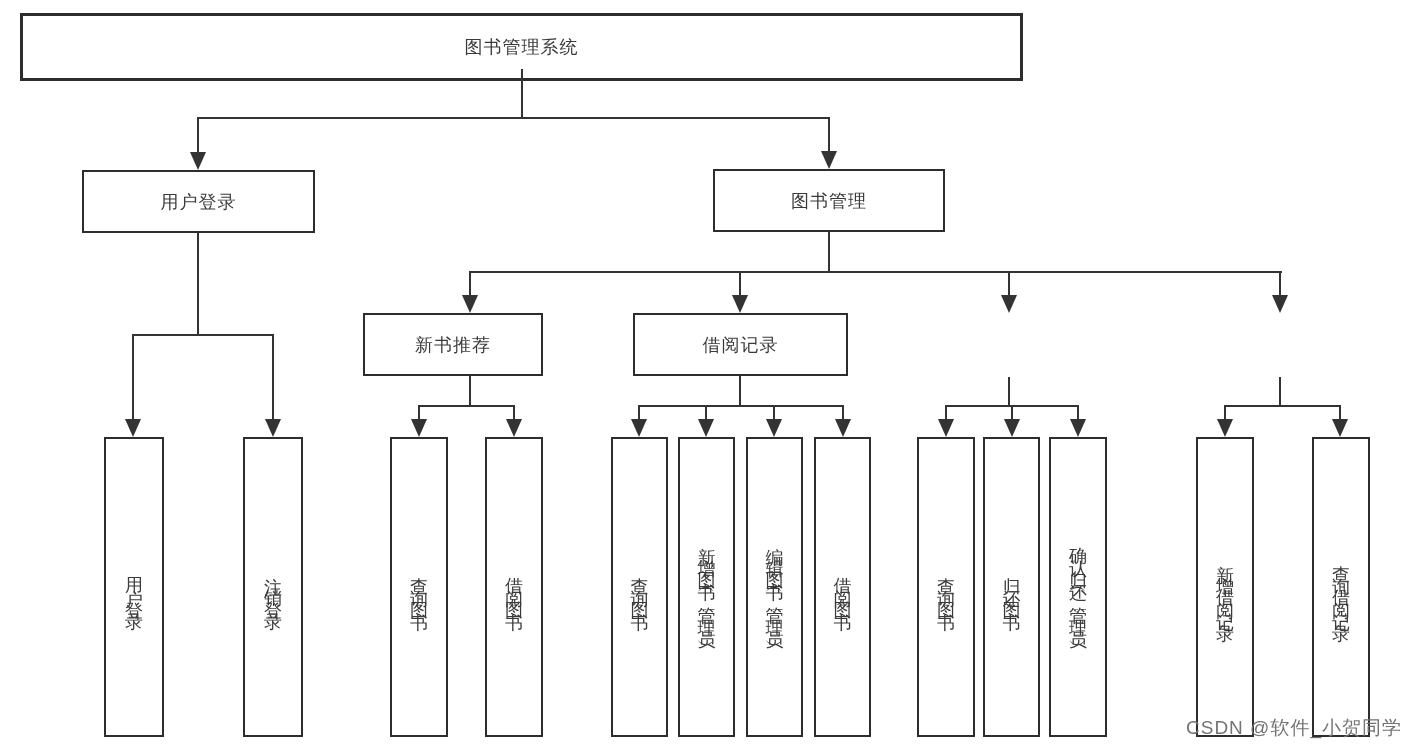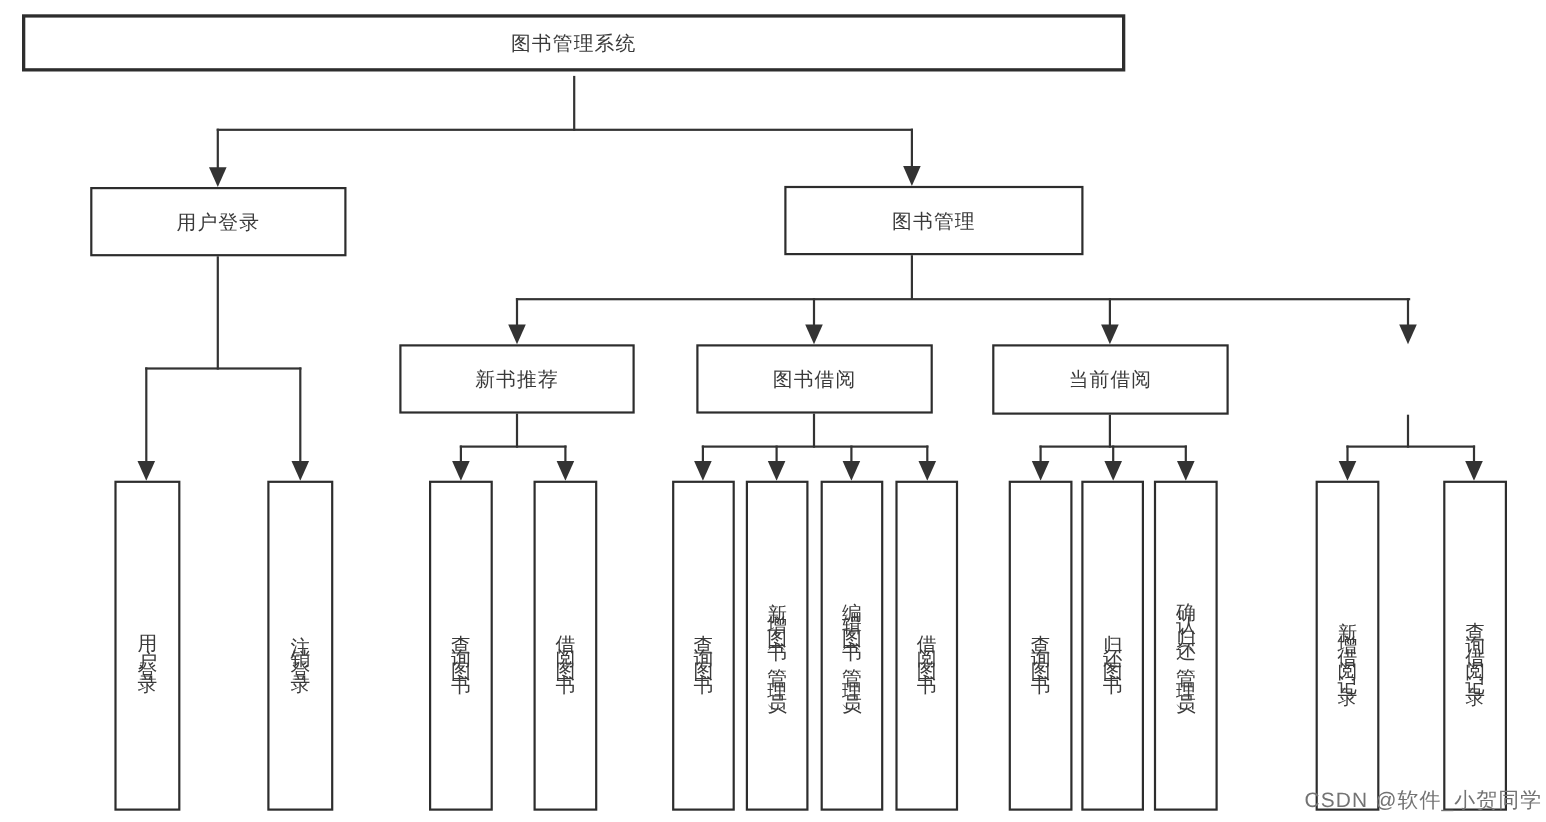--- a/index.html
+++ b/index.html
@@ -49,35 +49,35 @@
     letter-spacing: 1px;
     z-index: 6;
     white-space: nowrap;
   }
 </style>
 </head>
 <body>
 
 <div class="canvas">
 
-  <div class="node root-node" style="left:20px; top:13px; width:1003px; height:52px;">
+  <div class="node root-node" style="left:20px; top:13px; width:1003px; height:68px;">
     <span>图书管理系统</span>
   </div>
 
   <div class="line" style="left:521px; top:69px; width:2px; height:50px;"></div>
   <div class="line" style="left:197px; top:117px; width:633px; height:2px;"></div>
   <div class="line" style="left:197px; top:117px; width:2px; height:38px;"></div>
   <div class="arrow" style="left:190px; top:152px;"></div>
   <div class="line" style="left:828px; top:117px; width:2px; height:38px;"></div>
   <div class="arrow" style="left:821px; top:151px;"></div>
 
   <div class="node" style="left:82px; top:170px; width:233px; height:63px;">
     <span>用户登录</span>
   </div>
-  <div class="node" style="left:713px; top:169px; width:272px; height:63px;">
+  <div class="node" style="left:713px; top:169px; width:232px; height:63px;">
     <span>图书管理</span>
   </div>
 
   <div class="line" style="left:197px; top:233px; width:2px; height:103px;"></div>
   <div class="line" style="left:132px; top:334px; width:142px; height:2px;"></div>
   <div class="line" style="left:132px; top:334px; width:2px; height:86px;"></div>
   <div class="arrow" style="left:125px; top:419px;"></div>
   <div class="line" style="left:272px; top:334px; width:2px; height:86px;"></div>
   <div class="arrow" style="left:265px; top:419px;"></div>
 
@@ -85,28 +85,25 @@
   <div class="line" style="left:469px; top:271px; width:813px; height:2px;"></div>
   <div class="line" style="left:469px; top:271px; width:2px; height:26px;"></div>
   <div class="arrow" style="left:462px; top:295px;"></div>
   <div class="line" style="left:739px; top:271px; width:2px; height:26px;"></div>
   <div class="arrow" style="left:732px; top:295px;"></div>
   <div class="line" style="left:1008px; top:271px; width:2px; height:26px;"></div>
   <div class="arrow" style="left:1001px; top:295px;"></div>
   <div class="line" style="left:1279px; top:271px; width:2px; height:26px;"></div>
   <div class="arrow" style="left:1272px; top:295px;"></div>
 
-  <div class="node" style="left:363px; top:313px; width:214px; height:63px;">
+  <div class="node" style="left:363px; top:313px; width:180px; height:63px;">
     <span>新书推荐</span>
   </div>
   <div class="node" style="left:633px; top:313px; width:215px; height:63px;">
-    <span>图书借阅</span>
-  </div>
-  <div class="node" style="left:902px; top:313px; width:215px; height:64px;">
-    <span>当前借阅</span>
+    <span>借阅记录</span>
   </div>
 
   <div class="line" style="left:469px; top:376px; width:2px; height:31px;"></div>
   <div class="line" style="left:418px; top:405px; width:97px; height:2px;"></div>
   <div class="line" style="left:418px; top:405px; width:2px; height:15px;"></div>
   <div class="arrow" style="left:411px; top:419px;"></div>
   <div class="line" style="left:513px; top:405px; width:2px; height:15px;"></div>
   <div class="arrow" style="left:506px; top:419px;"></div>
 
   <div class="line" style="left:739px; top:376px; width:2px; height:31px;"></div>

